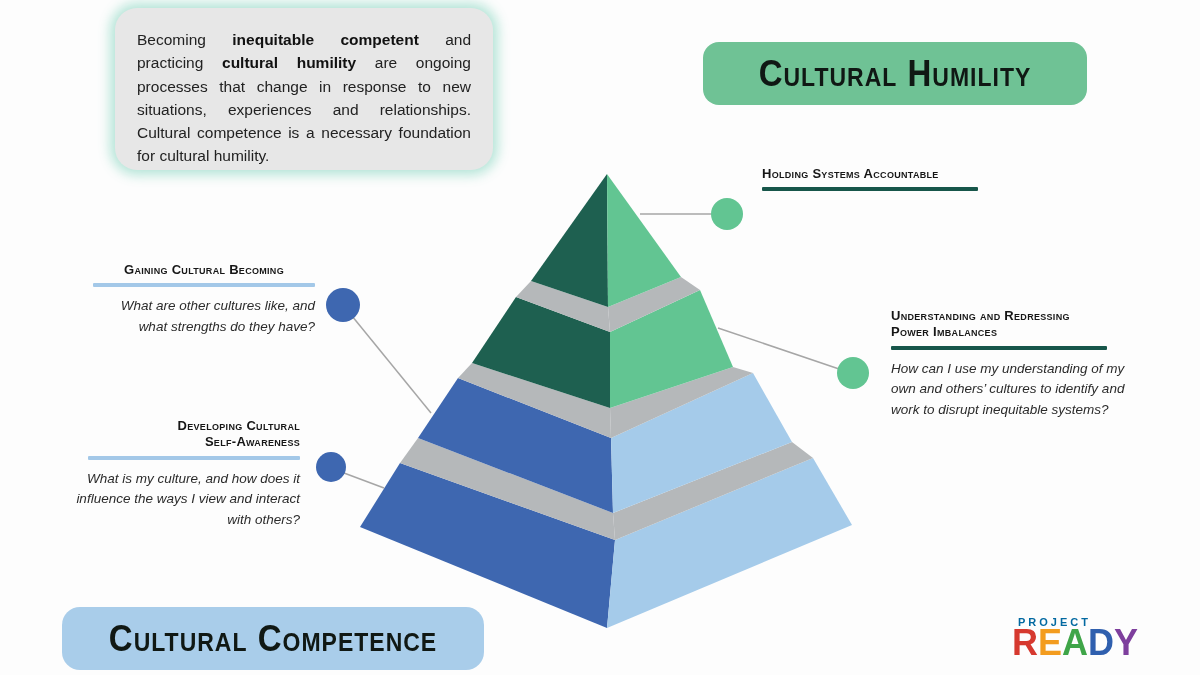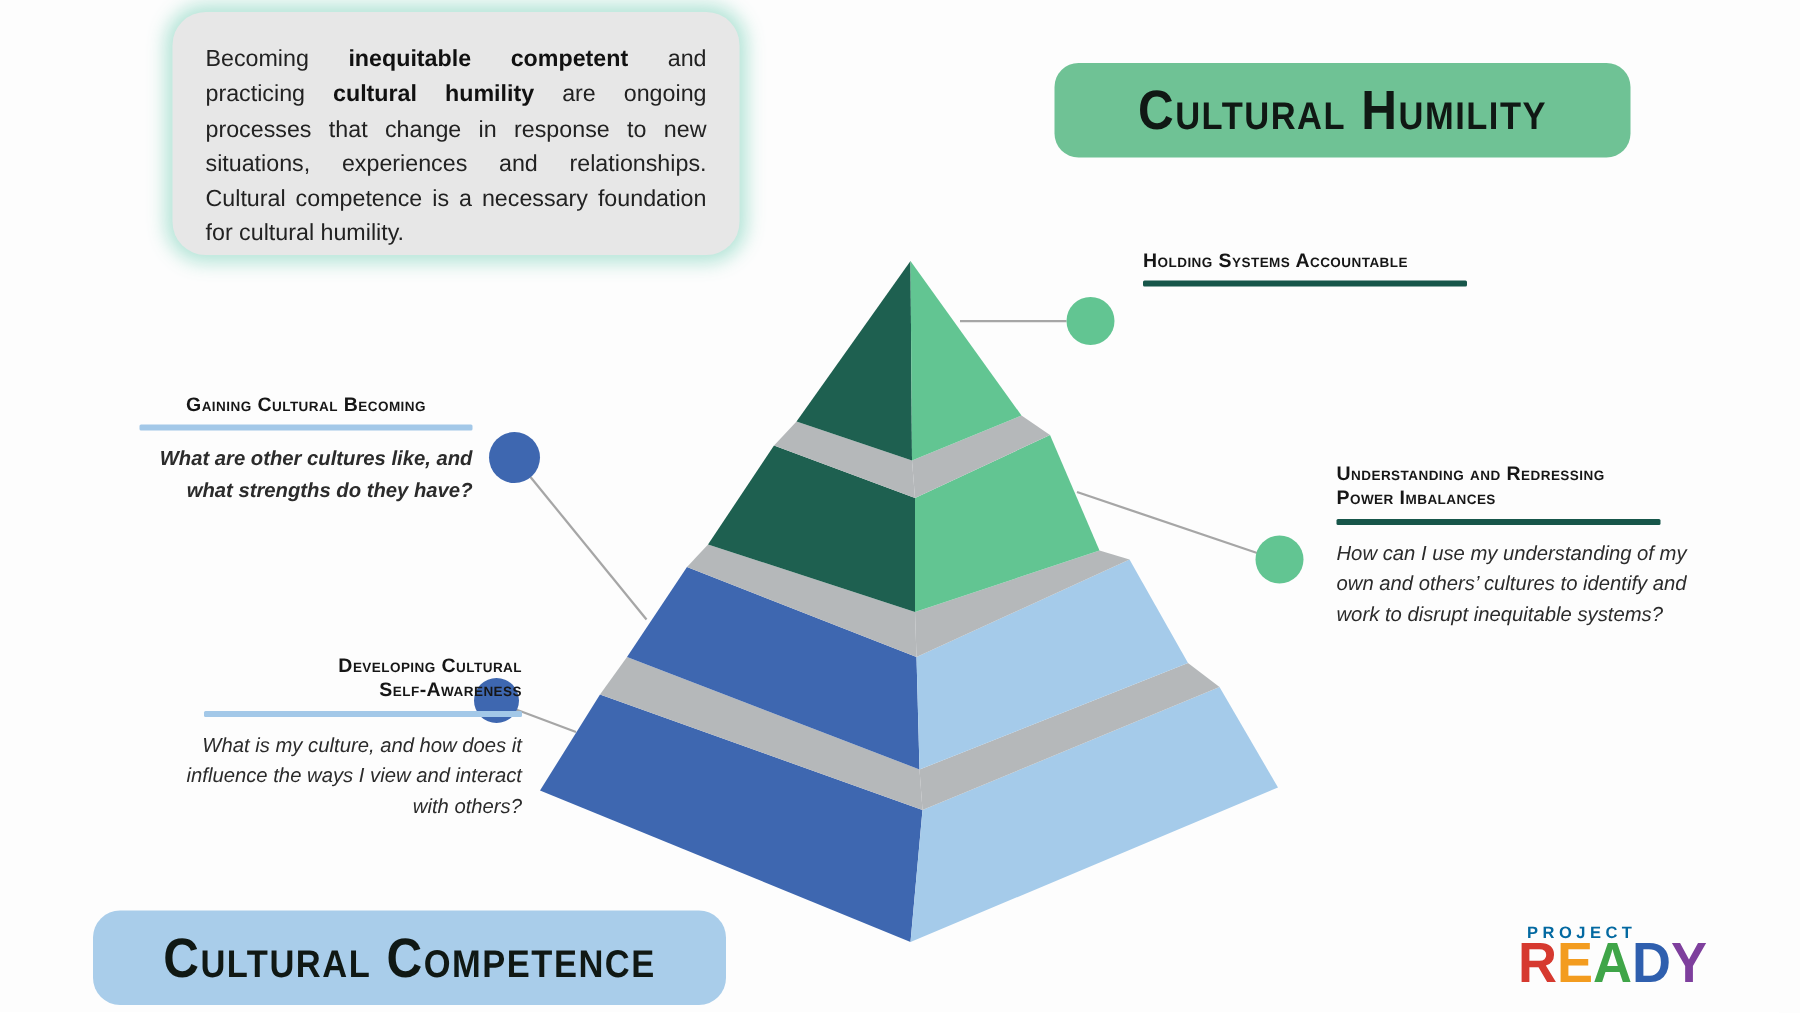--- a/index.html
+++ b/index.html
@@ -44,22 +44,22 @@
   .ul-green{background:var(--underline_green,#17564a);}
   .ul-blue{background:var(--underline_blue,#a3c8e8);}
   .co-question{
     margin-top:9px;font-style:italic;font-size:13.5px;line-height:1.55;color:#2b2b2b;
   }
   .co-holding{left:762px;top:166px;width:265px;}
   .co-holding .co-underline{width:216px;}
   .co-redressing{left:891px;top:308px;width:240px;}
   .co-redressing .co-underline{width:216px;}
   .co-knowledge{left:93px;top:262px;width:222px;text-align:center;}
-  .co-knowledge .co-question{text-align:right;font-weight:bold;}
-  .co-awareness{left:70px;top:436px;width:230px;text-align:right;margin-left:48px;}
+  .co-knowledge .co-question{text-align:right;}
+  .co-awareness{left:70px;top:418px;width:230px;text-align:right;}
   .co-awareness .co-underline{width:212px;margin-left:auto;}
 
   
   .logo{position:absolute;left:1012px;top:617px;width:140px;line-height:1;}
   .logo-project{
     font-size:11px;font-weight:600;letter-spacing:3px;color:#0369a1;padding-left:6px;
   }
   .logo-ready{font-size:36px;font-weight:800;letter-spacing:0;margin-top:-4px;}
   .logo-ready span{display:inline-block;transform:scaleY(1.05);}
 </style>

